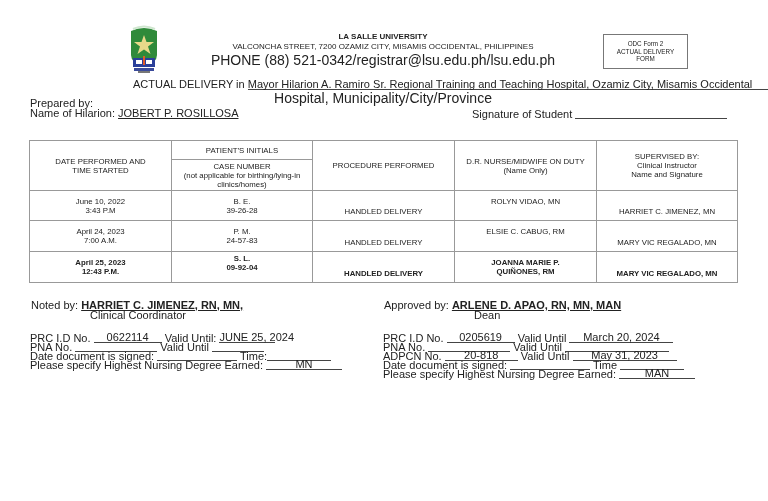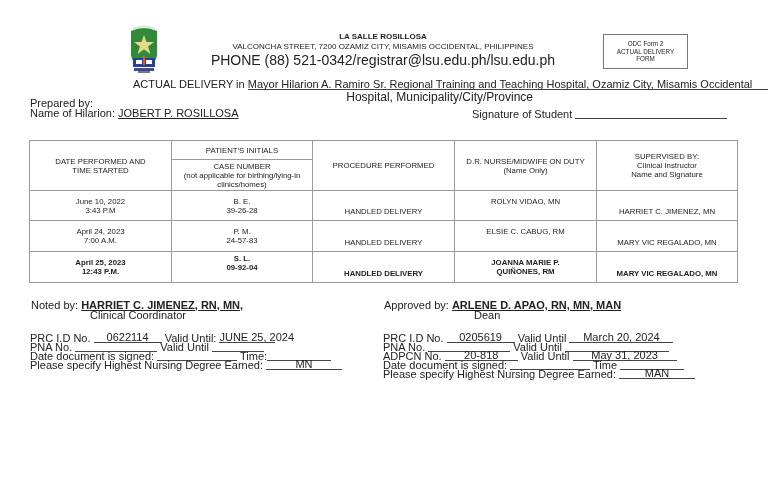--- a/index.html
+++ b/index.html
@@ -29,36 +29,36 @@
     <polygon points="16,10 18.5,17 26,17 20,21.5 22.5,29 16,24.5 9.5,29 12,21.5 6,17 13.5,17" fill="#e8d98a"></polygon>
     <rect x="5" y="33" width="22" height="9" fill="#2a3f9a"></rect>
     <rect x="8" y="35" width="6" height="4" fill="#ffffff"></rect>
     <rect x="18" y="35" width="6" height="4" fill="#ffffff"></rect>
     <rect x="15" y="31" width="2" height="9" fill="#e05a2a"></rect>
     <rect x="6" y="43" width="20" height="3" fill="#3a4a9a"></rect>
     <rect x="10" y="46" width="12" height="2" fill="#777"></rect>
   </svg>
 </div>
 
-<div class="abs center bold" style="left:233px; width:300px; top:32px; font-size:8px;">LA SALLE ROSILLOSA</div>
+<div class="abs center bold" style="left:233px; width:300px; top:32px; font-size:8px;">LA SALLE UNIVERSITY</div>
 <div class="abs center" style="left:183px; width:400px; top:42px; font-size:8px;">VALCONCHA STREET, 7200 OZAMIZ CITY, MISAMIS OCCIDENTAL, PHILIPPINES</div>
 <div class="abs center" style="left:183px; width:400px; top:52px; font-size:14px;">PHONE (88) 521-0342/registrar@lsu.edu.ph/lsu.edu.ph</div>
 
 <div class="formbox">
   <div>
     <div>ODC Form 2</div>
     <div>ACTUAL DELIVERY</div>
     <div>FORM</div>
   </div>
 </div>
 
 <div class="line" style="left:133px; top:80px;">
   <span>ACTUAL DELIVERY in </span><span style="display:inline-block; border-bottom:0.8px solid #444; padding-right:18px; line-height:9px;">Mayor Hilarion A. Ramiro Sr. Regional Training and Teaching Hospital, Ozamiz City, Misamis Occidental</span>
 </div>
-<div class="abs center" style="left:233px; width:300px; top:90px; font-size:12px;text-align:right;">Hospital, Municipality/City/Province</div>
+<div class="abs center" style="left:233px; width:300px; top:90px; font-size:14px;">Hospital, Municipality/City/Province</div>
 
 <div class="line" style="left:30px; top:99px;">Prepared by:</div>
 <div class="line" style="left:30px; top:109px;">
   <span>Name of Hilarion: </span><span class="u">JOBERT P. ROSILLOSA</span>
 </div>
 <div class="line" style="left:472px; top:109px;">
   <span>Signature of Student </span><span class="field" style="width:152px;"></span>
 </div>
 
 <table class="dlv">

